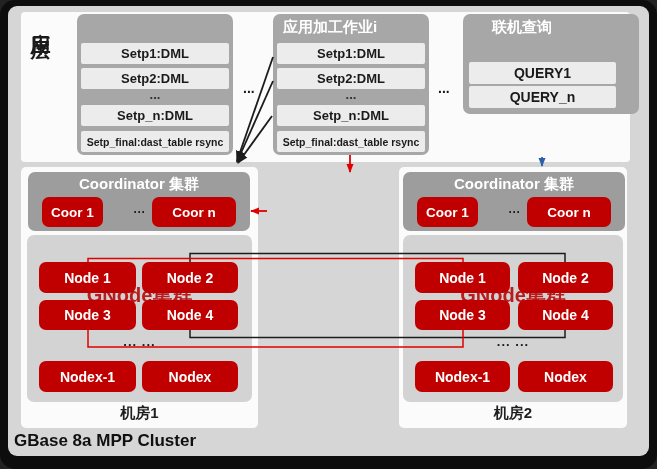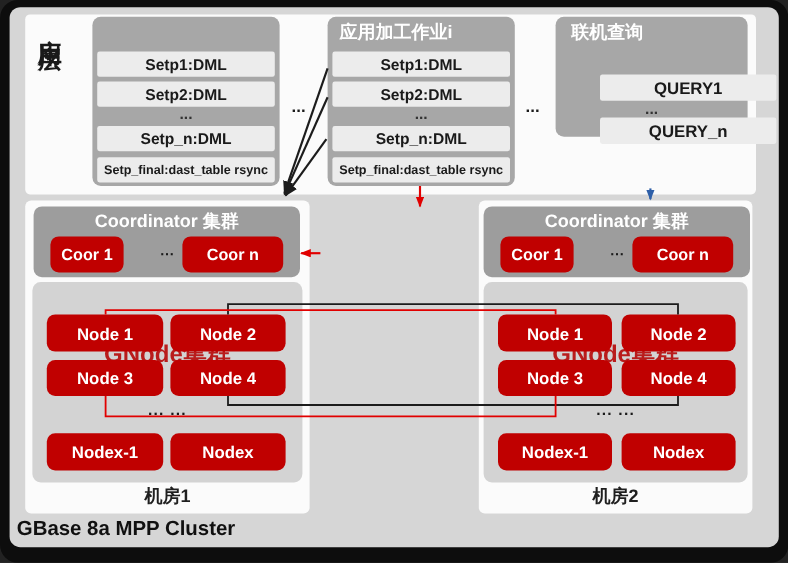--- a/index.html
+++ b/index.html
@@ -15,23 +15,23 @@
   .app-label{left:31px;top:17px;writing-mode:vertical-rl;text-orientation:upright;
     font-size:20px;font-weight:bold;color:#1a1a1a;letter-spacing:4px;line-height:1;}
   .job-box{top:14px;width:156px;height:141px;background:#a7a7a7;border-radius:7px;}
   .job-title{padding:4px 0 0 10px;font-size:15px;font-weight:bold;color:#fff;}
   .step-row{position:absolute;left:4px;width:148px;height:21px;background:#ececec;border-radius:2px;
     display:flex;align-items:center;justify-content:center;font-size:13px;font-weight:bold;color:#1a1a1a;}
   .step-dots{position:absolute;left:0;width:100%;top:72px;height:16px;display:flex;align-items:center;
     justify-content:center;font-size:13px;font-weight:bold;color:#333;}
   .step-final{font-size:10.5px;}
   .gap-dots{font-size:14px;font-weight:bold;color:#1a1a1a;}
-  .query-box{left:463px;top:14px;width:160px;height:100px;background:#a7a7a7;border-radius:7px;}
+  .query-box{left:463px;top:14px;width:160px;height:100px;background:#a7a7a7;border-radius:7px;padding-left:16px;}
   .q-row{position:absolute;left:6px;width:147px;height:22px;background:#ececec;border-radius:2px;
-    display:flex;align-items:center;justify-content:center;font-size:14px;font-weight:bold;color:#1a1a1a;margin-left:31px;}
+    display:flex;align-items:center;justify-content:center;font-size:14px;font-weight:bold;color:#1a1a1a;}
   .q-dots{position:absolute;left:0;width:100%;top:69px;height:14px;display:flex;align-items:center;
     justify-content:center;font-size:13px;font-weight:bold;color:#333;}
   
   .rsync-box{left:268px;top:181px;width:119px;height:57px;background:#a7a7a7;border-radius:9px;
     display:flex;align-items:center;justify-content:center;color:#fff;font-size:16px;font-weight:bold;letter-spacing:.5px;}
   
   .room{top:167px;height:261px;background:#fbfbfb;border-radius:5px;}
   .coord-box{position:absolute;top:5px;width:222px;height:59px;background:#9d9d9d;border-radius:7px;}
   .coord-title{text-align:center;padding-top:3px;font-size:15px;font-weight:bold;color:#fff;}
   .red-btn{position:absolute;background:#c00000;border-radius:7px;display:flex;align-items:center;
@@ -77,21 +77,21 @@
     <div class="step-row" style="top:91px">Setp_n:DML</div>
     <div class="step-row step-final" style="top:117px">Setp_final:dast_table rsync</div>
   </div>
 
   <div class="abs gap-dots" style="left:438px;top:80px">...</div>
 
   <div class="abs query-box">
     <div class="job-title" style="padding-left:13px">联机查询</div>
     <div class="q-row" style="top:48px">QUERY1</div>
     <div class="q-dots">...</div>
-    <div class="q-row" style="top:84px">QUERY_n</div>
+    <div class="q-row" style="top:72px">QUERY_n</div>
   </div>
 
 
   <div class="abs room" style="left:21px;width:237px">
     <div class="coord-box" style="left:7px">
       <div class="coord-title">Coordinator 集群</div>
       <div class="red-btn coor-btn" style="left:14px">Coor 1</div>
       <div class="coor-dots">···</div>
       <div class="red-btn coor-btn" style="left:124px;width:84px">Coor n</div>
     </div>

